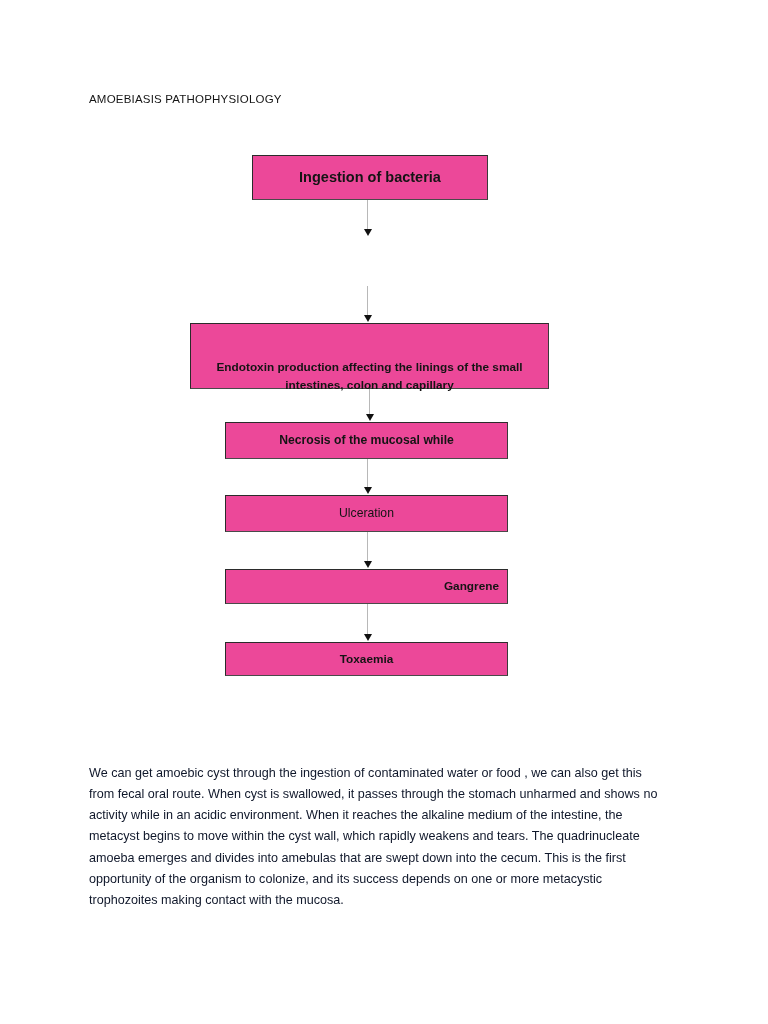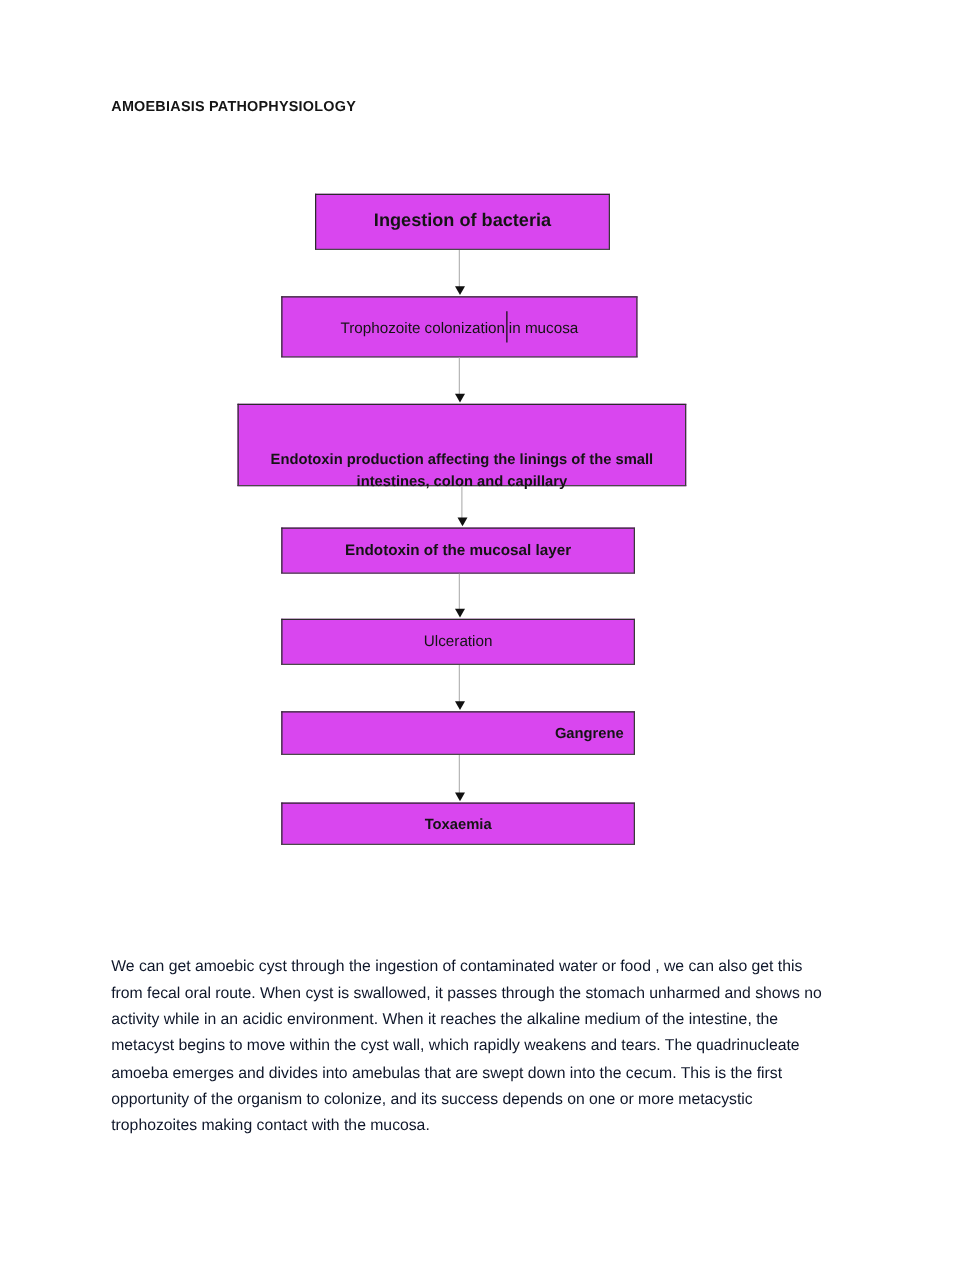--- a/index.html
+++ b/index.html
@@ -20,41 +20,41 @@
   .page {
     position: absolute;
     inset: 0;
     background: #ffffff;
   }
 
   
   .doc-title {
     position: absolute;
     left: 89px;
-    top: 80px;
+    top: 93px;
     font-size: 11.5px;
-    font-weight: bold;
+    font-weight: normal;
     letter-spacing: 0.2px;
     color: #151515;
     white-space: nowrap;
   }
 
   
   .flowchart {
     position: absolute;
     left: 0;
     top: 0;
     width: 768px;
     height: 700px;
   }
 
   .node {
     position: absolute;
     box-sizing: border-box;
-    background: #d946ef;
+    background: #ec4899;
     border: 1.3px solid #2b2b2b;
     border-right-color: #3a3a3a;
     border-bottom-color: #4a4a4a;
     display: flex;
     align-items: center;
     justify-content: center;
     text-align: center;
     color: #141414;
   }
 
@@ -192,41 +192,38 @@
 
     <div class="node n1">
       <span class="node-label">Ingestion of bacteria</span>
     </div>
 
     <div class="connector c1">
       <span class="stem"></span>
       <span class="head"></span>
     </div>
 
-    <div class="node n2">
-      <span class="node-label"><span>Trophozoite colonization</span><span class="caret"></span><span>in mucosa</span></span>
-    </div>
 
     <div class="connector c2">
       <span class="stem"></span>
       <span class="head"></span>
     </div>
 
     <div class="node n3">
       <span class="node-label">Endotoxin production affecting the linings of the small
 intestines, colon and capillary</span>
     </div>
 
     <div class="connector c3">
       <span class="stem"></span>
       <span class="head"></span>
     </div>
 
     <div class="node n4">
-      <span class="node-label">Endotoxin of the mucosal layer</span>
+      <span class="node-label">Necrosis of the mucosal while</span>
     </div>
 
     <div class="connector c4">
       <span class="stem"></span>
       <span class="head"></span>
     </div>
 
     <div class="node n5">
       <span class="node-label">Ulceration</span>
     </div>

